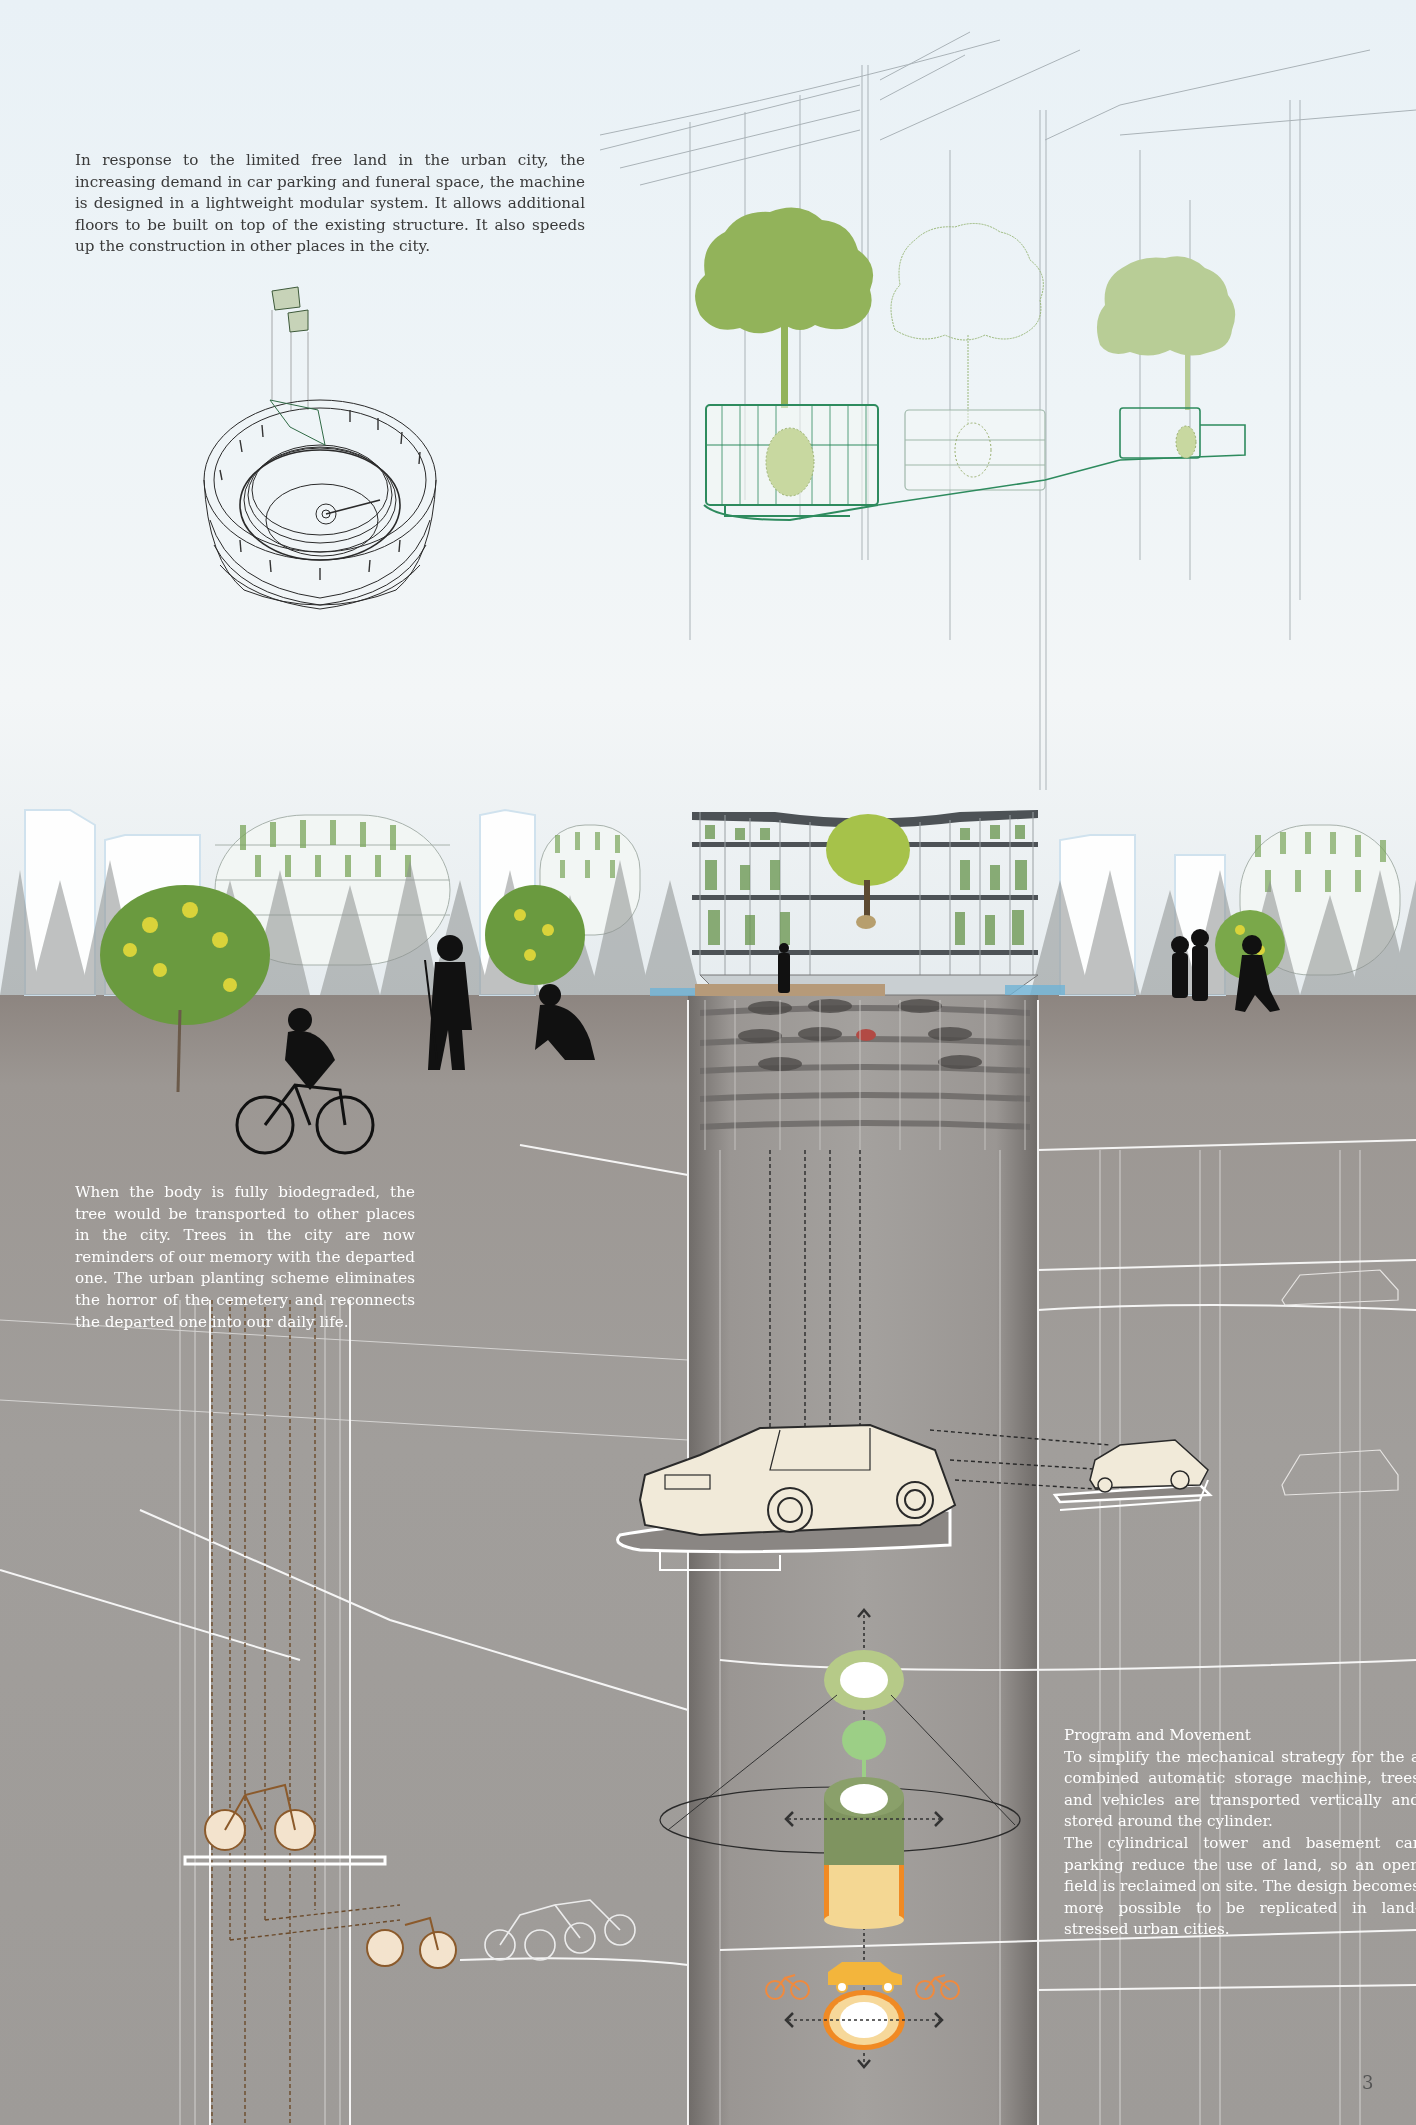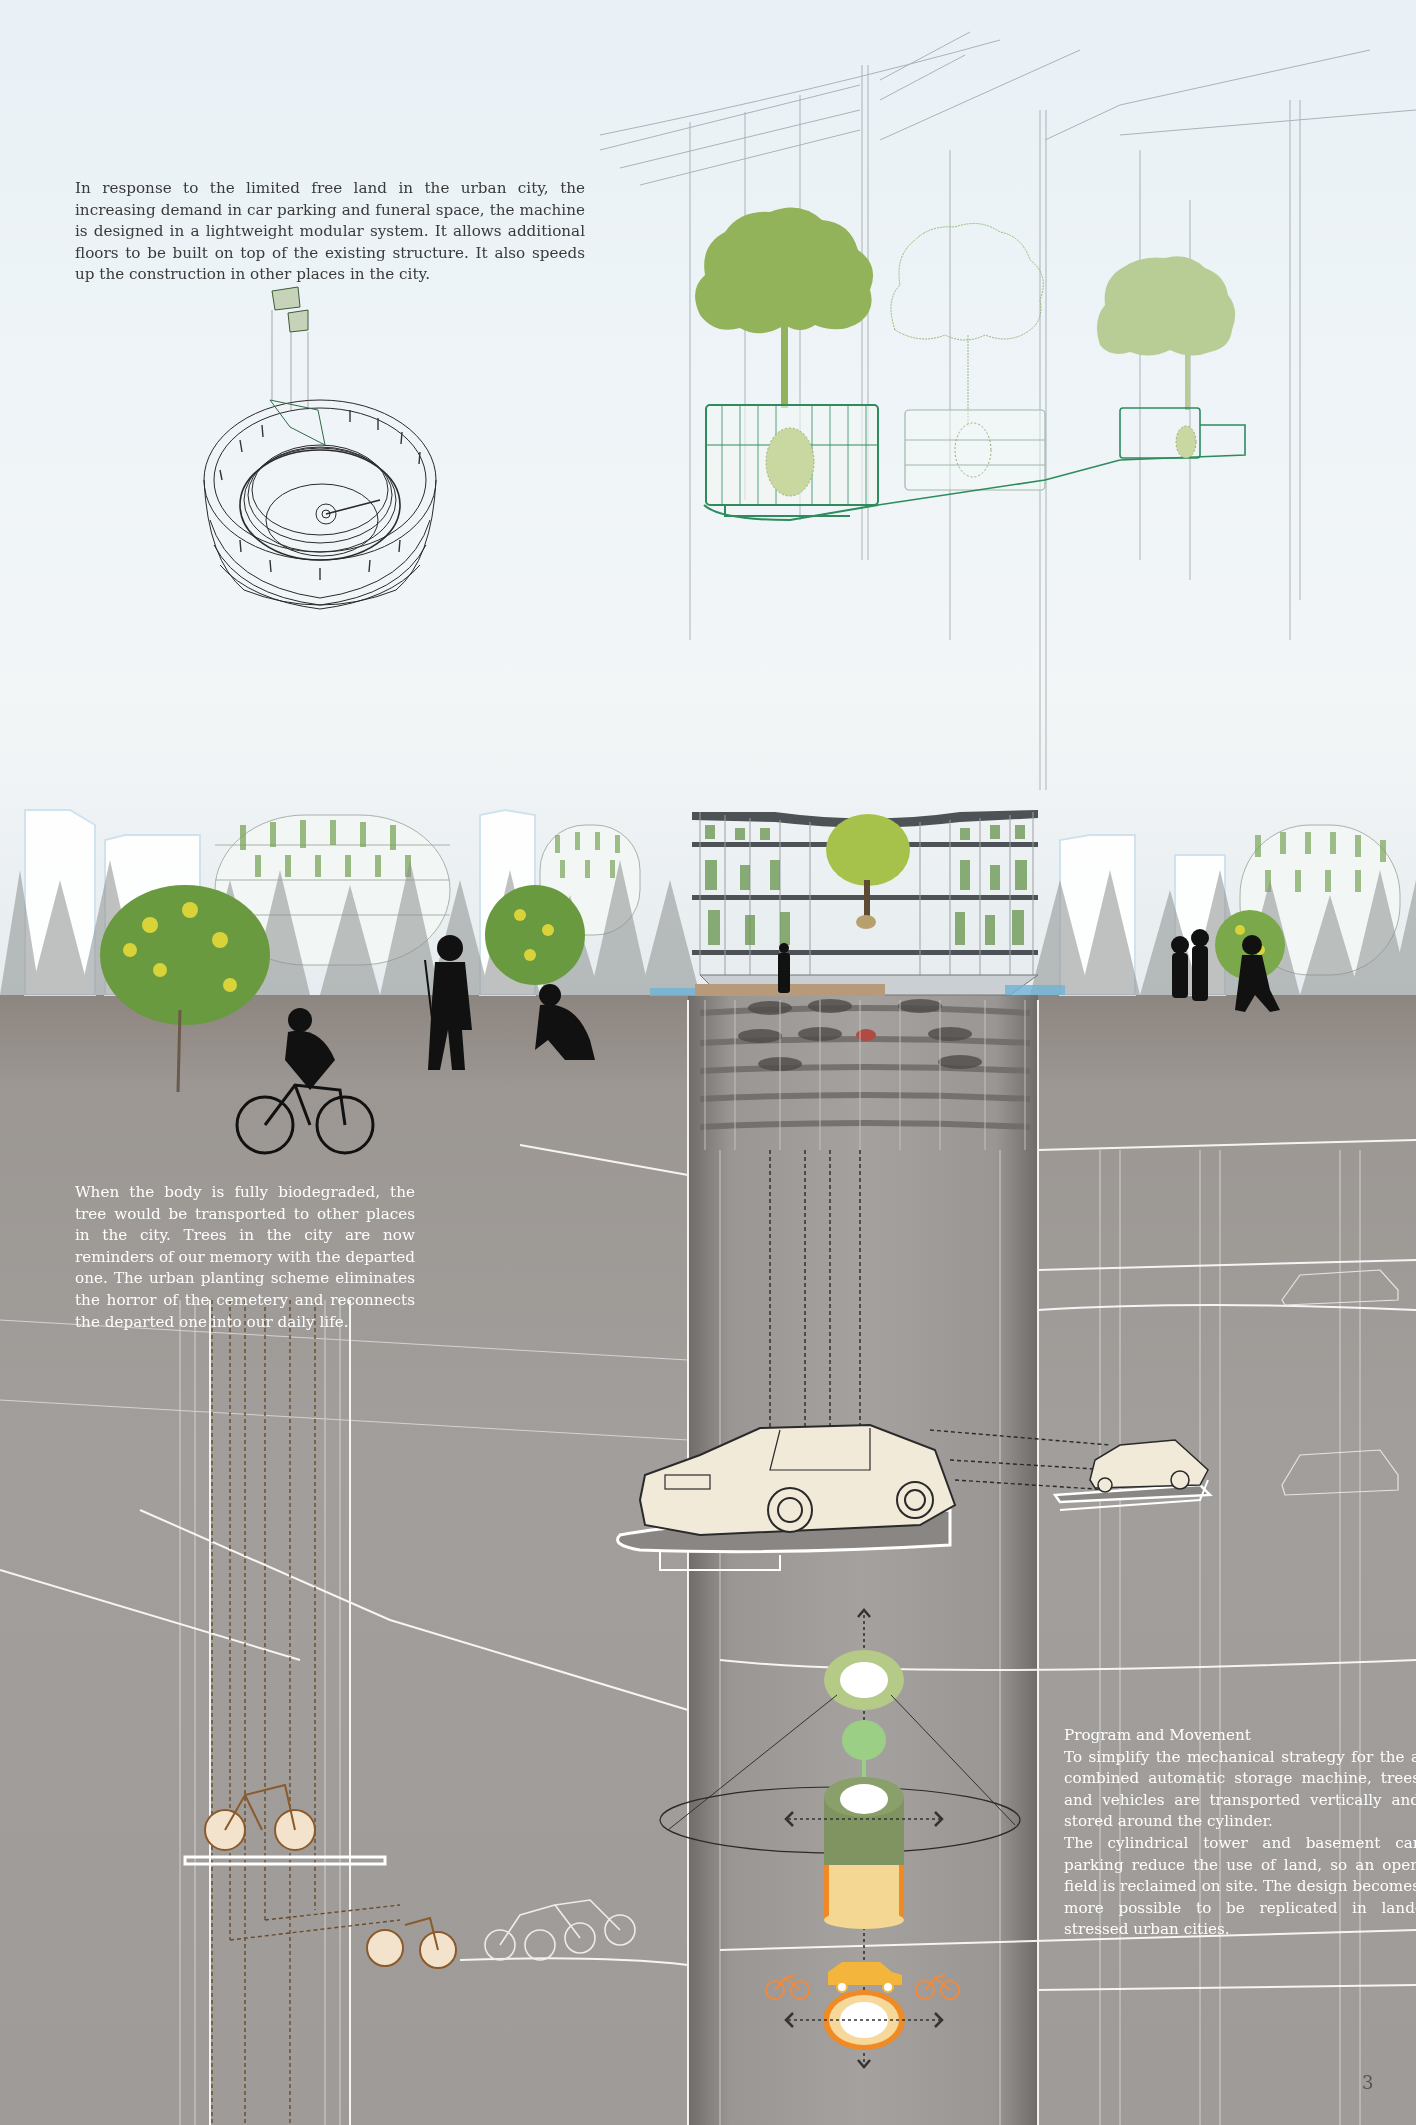--- a/index.html
+++ b/index.html
@@ -5,21 +5,21 @@
   html,body{margin:0;padding:0;}
   body{width:1416px;height:2125px;position:relative;overflow:hidden;font-family:"DejaVu Serif","Liberation Serif",serif;}
   .sky{position:absolute;left:0;top:0;width:1416px;height:995px;
        background:linear-gradient(180deg,#e9f1f6 0%,#eef4f7 40%,#f3f6f7 70%,#e6ecef 100%);}
   .ground{position:absolute;left:0;top:995px;width:1416px;height:1130px;
        background:linear-gradient(180deg,#8d8580 0%,#9c9793 8%,#a19e9b 40%,#9e9b98 100%);}
   .shaft{position:absolute;left:688px;top:995px;width:350px;height:1130px;
        background:linear-gradient(90deg,#6f6b68 0%,#9a9693 12%,#a4a19e 50%,#9a9693 88%,#6f6b68 100%);}
   svg.layer{position:absolute;left:0;top:0;}
   .txt{position:absolute;font-size:15.2px;line-height:21.6px;margin:0;}
-  .txt-top{left:75px;top:150px;width:510px;color:#3a3a3a;text-align:justify;margin-top:28px;}
+  .txt-top{left:75px;top:150px;width:510px;color:#3a3a3a;text-align:justify;}
   .txt-left{left:75px;top:1182px;width:340px;color:#ffffff;text-align:justify;}
   .txt-right{left:1064px;top:1725px;width:356px;color:#ffffff;text-align:justify;}
   .txt-right .h{display:block;}
   .pageno{position:absolute;left:1362px;top:2072px;font-size:18px;color:#555;}
   .sil{fill:#111;}
 </style>
 </head>
 <body>
 
 <div class="sky"></div>

